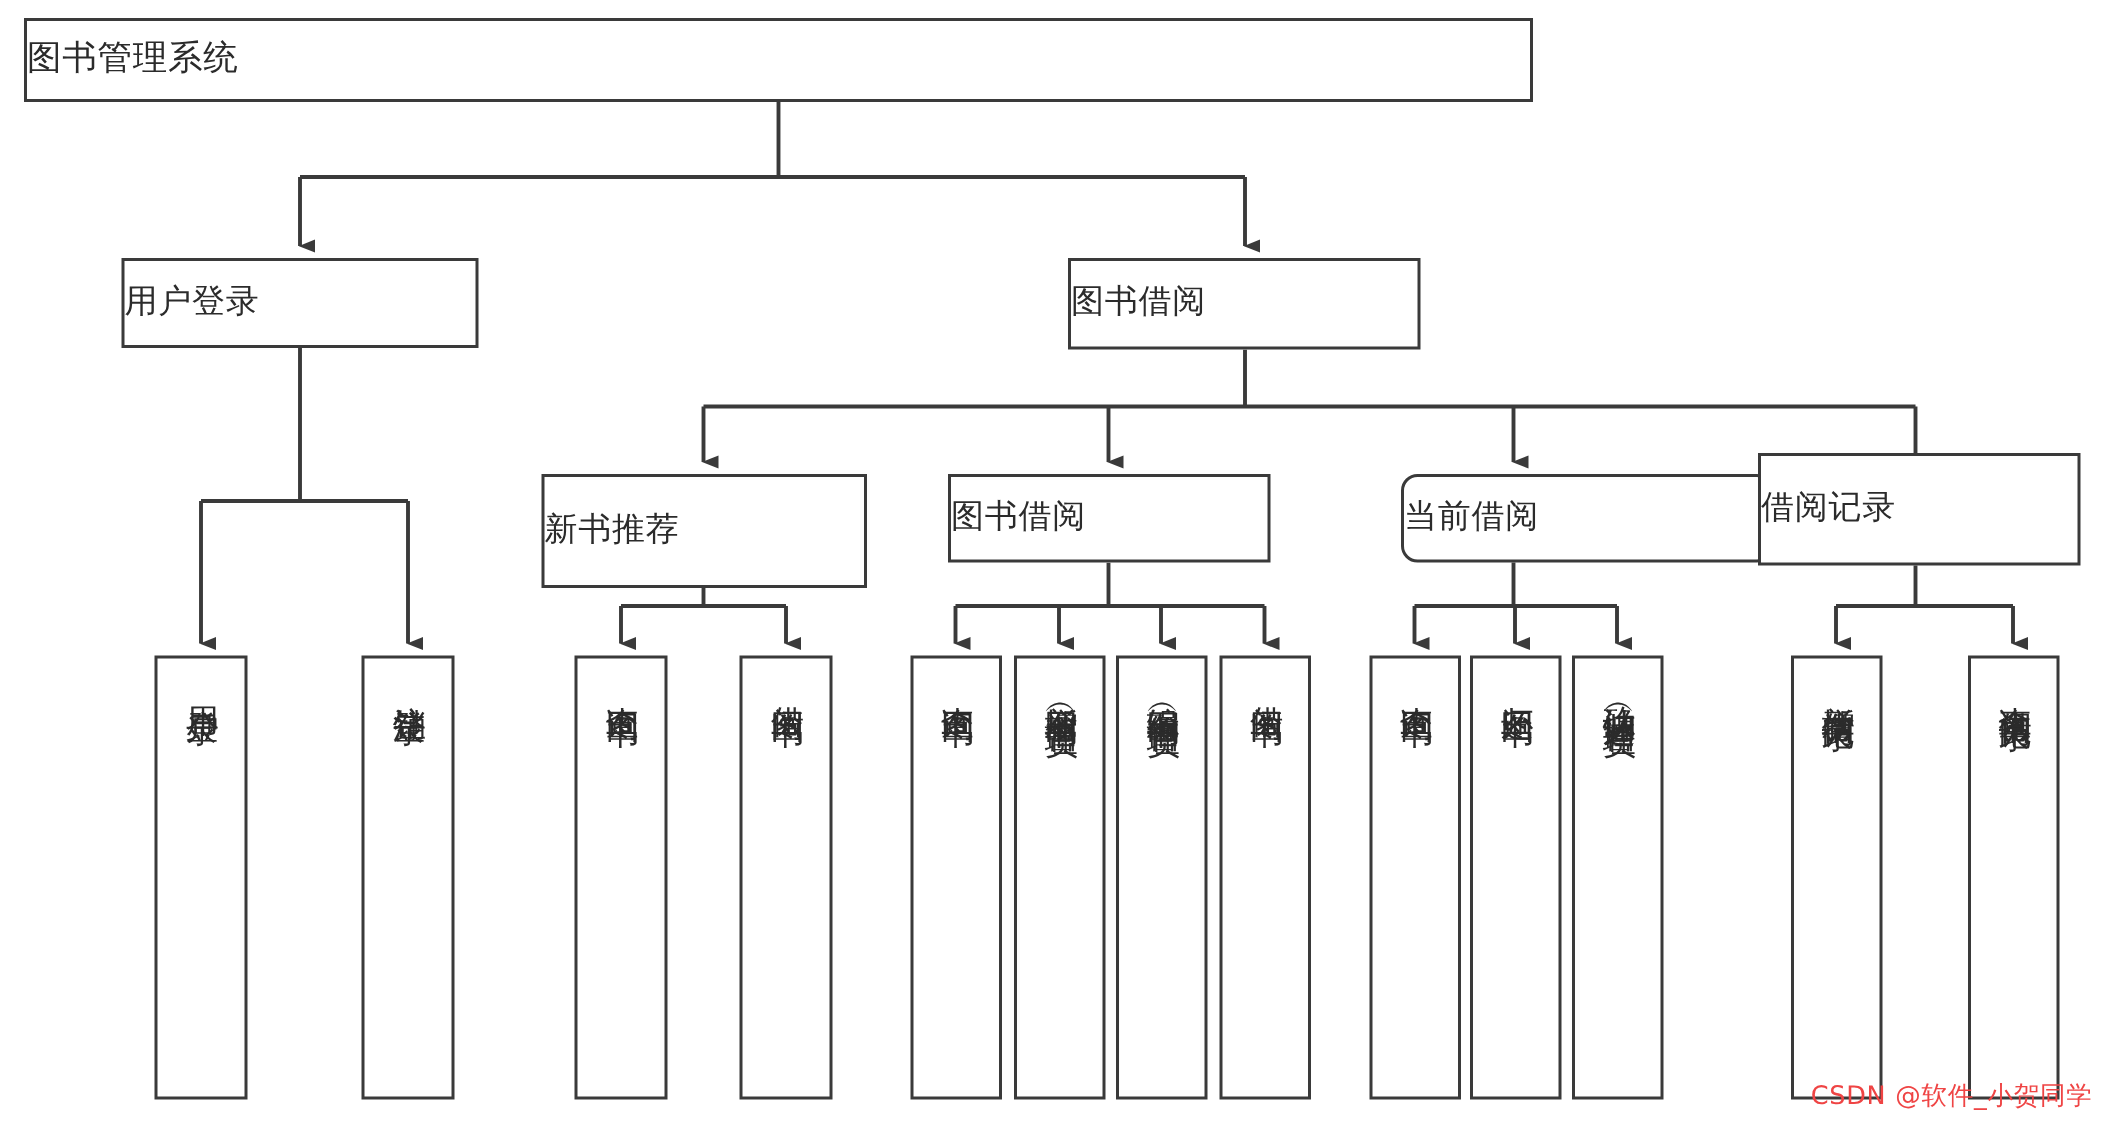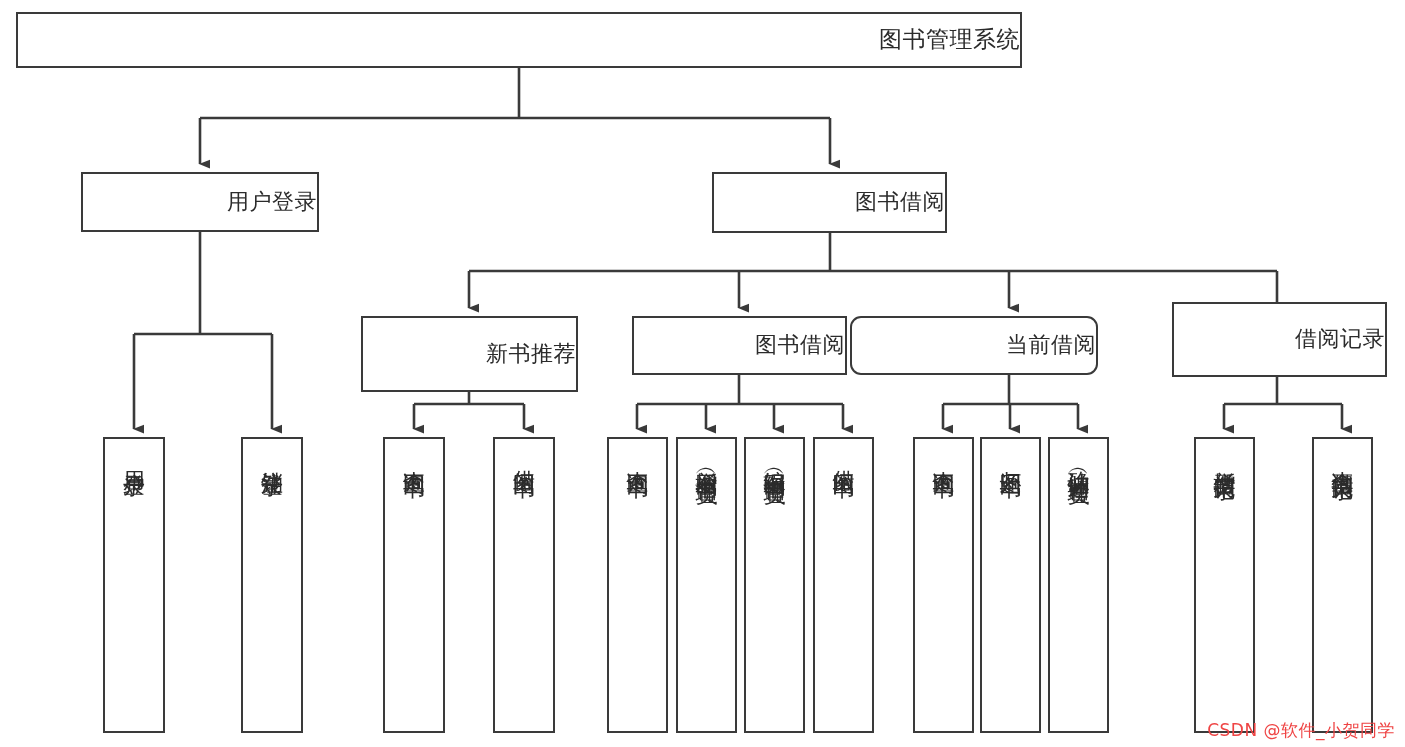--- a/index.html
+++ b/index.html
@@ -21,21 +21,21 @@
     height:747px;
     pointer-events:none;
   }
   .node{
     position:absolute;
     box-sizing:border-box;
     background:#ffffff;
     border:2.5px solid #3a3a3a;
     display:flex;
     align-items:center;
-    justify-content:flex-end;
+    justify-content:flex-start;
     color:#2b2b2b;
   }
   .node.h{
     font-size:22px;
     letter-spacing:0.5px;
     line-height:1.1;
     text-align:center;
   }
   .node.root{
     font-size:23px;
@@ -133,21 +133,21 @@
   </div>
 
   <div class="node h" style="left:361px;top:316px;width:217px;height:76px;">
     <span>新书推荐</span>
   </div>
 
   <div class="node h" style="left:632px;top:316px;width:215px;height:59px;">
     <span>图书借阅</span>
   </div>
 
-  <div class="node h" style="left:850px;top:316px;width:248px;height:59px;border-radius:11px;">
+  <div class="node h" style="left:934px;top:316px;width:248px;height:59px;border-radius:11px;">
     <span>当前借阅</span>
   </div>
 
   <div class="node h" style="left:1172px;top:302px;width:215px;height:75px;">
     <span>借阅记录</span>
   </div>
 
   <div class="node v" style="left:103px;top:437px;width:62px;height:296px;">
     <span class="vtext">用户登录</span>
   </div>

